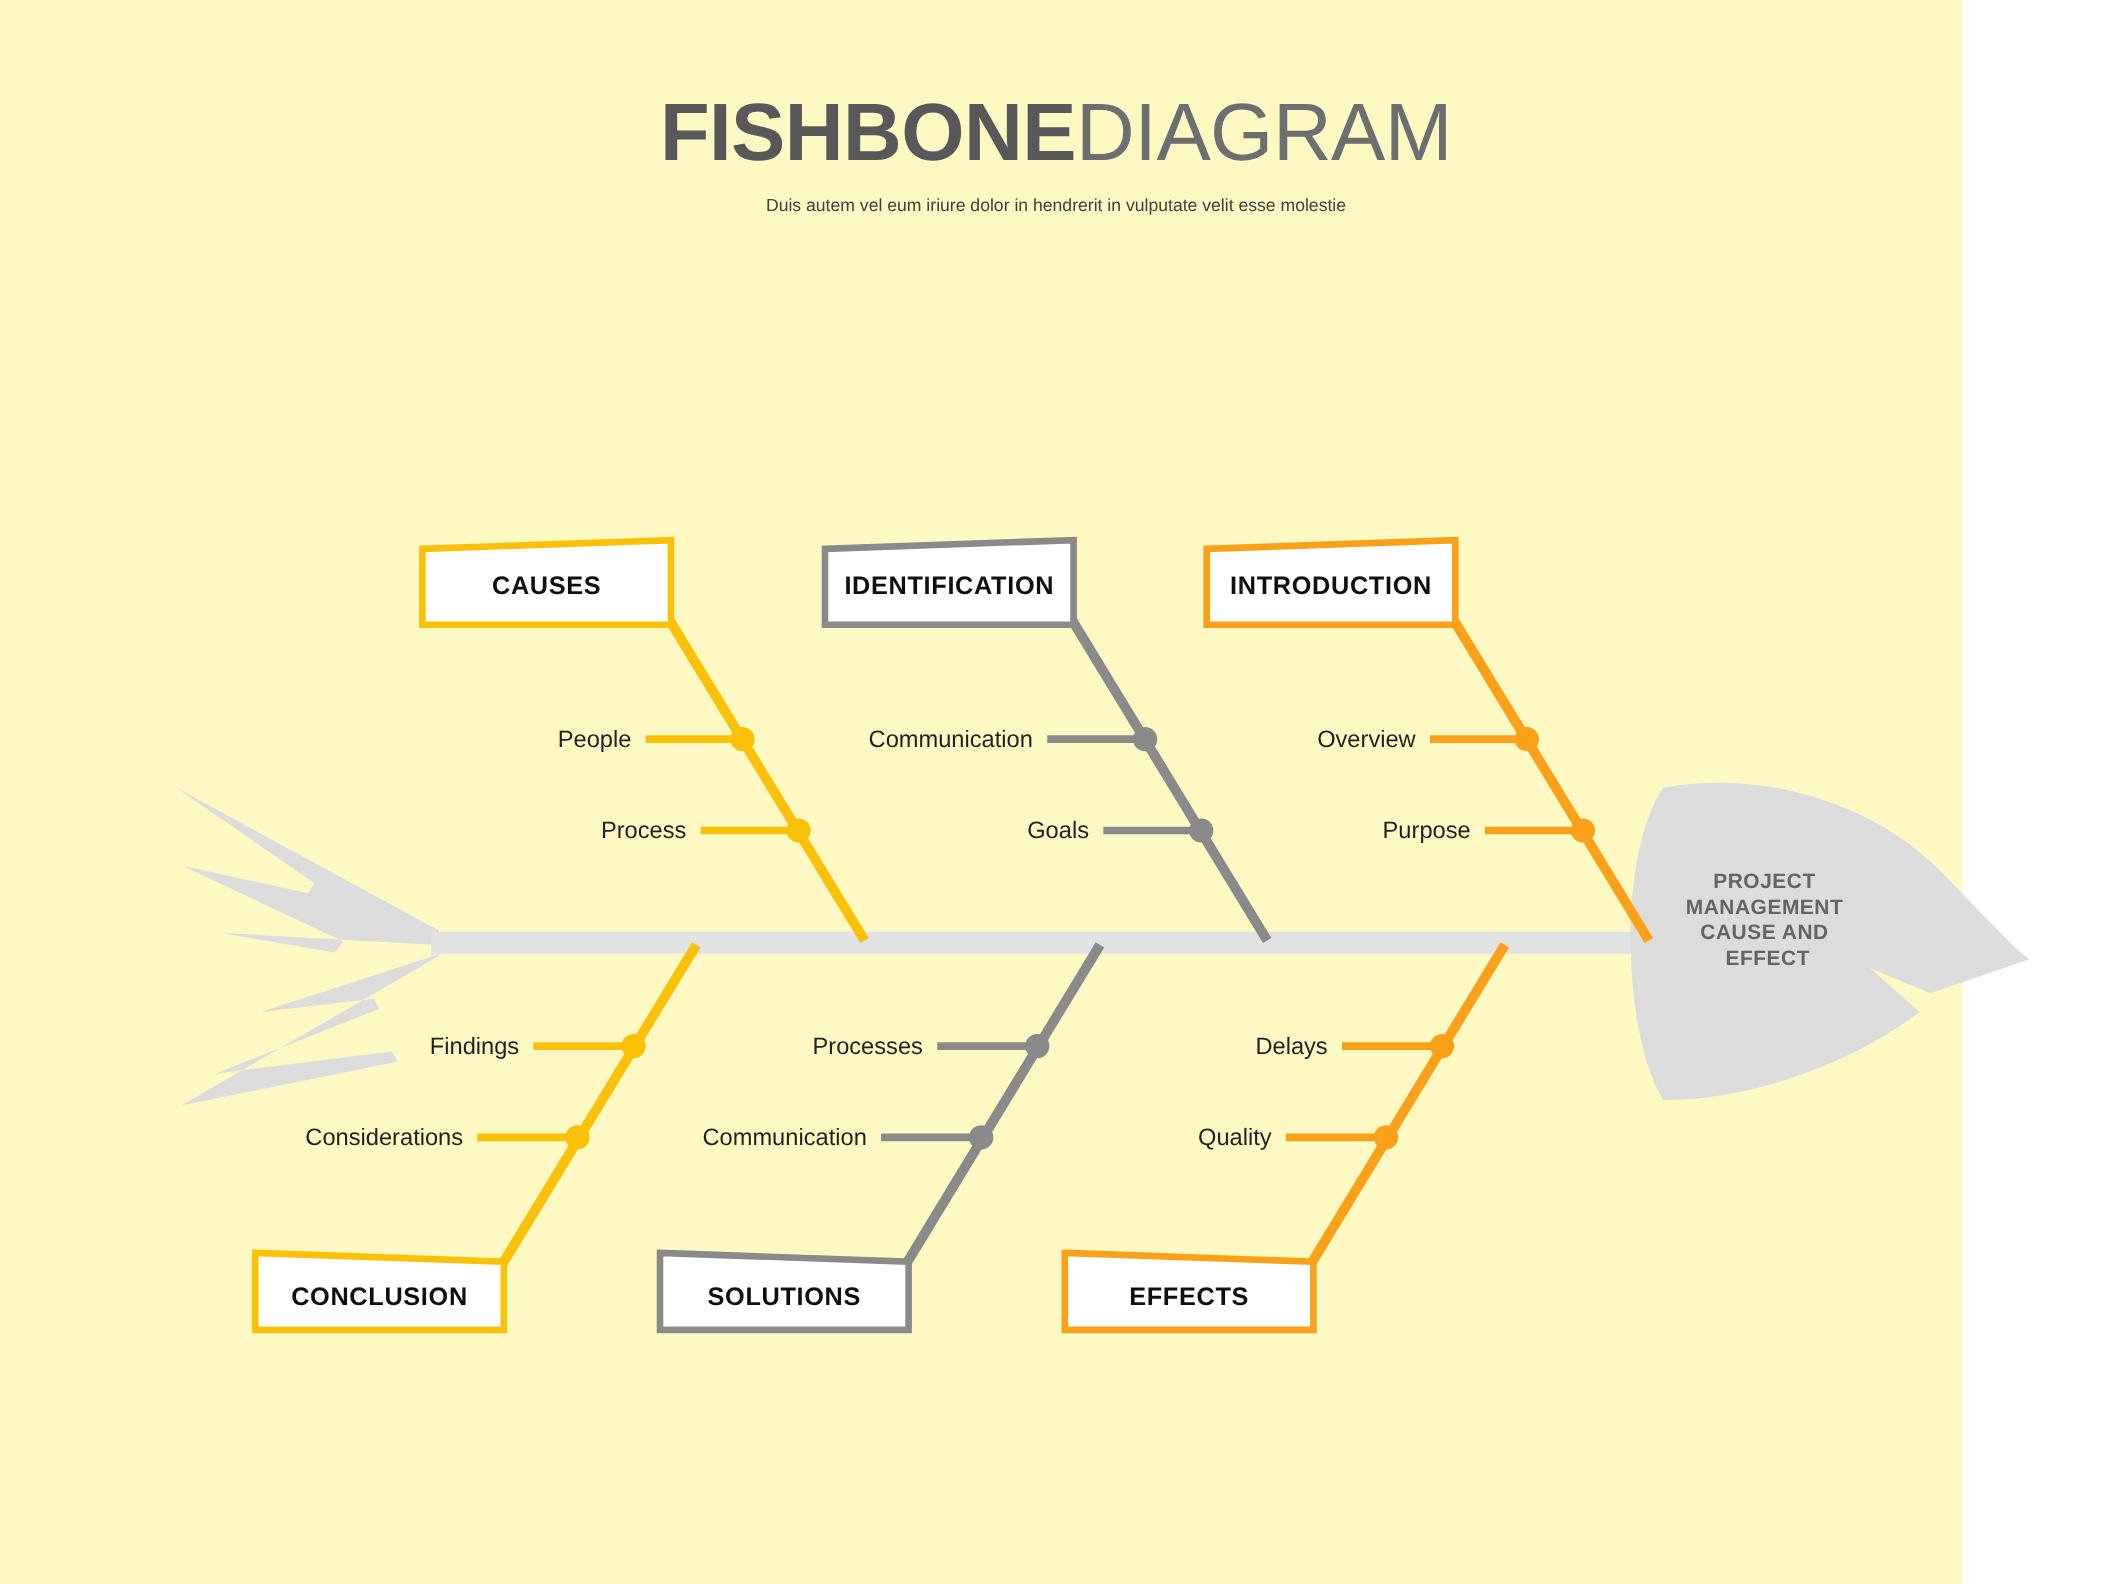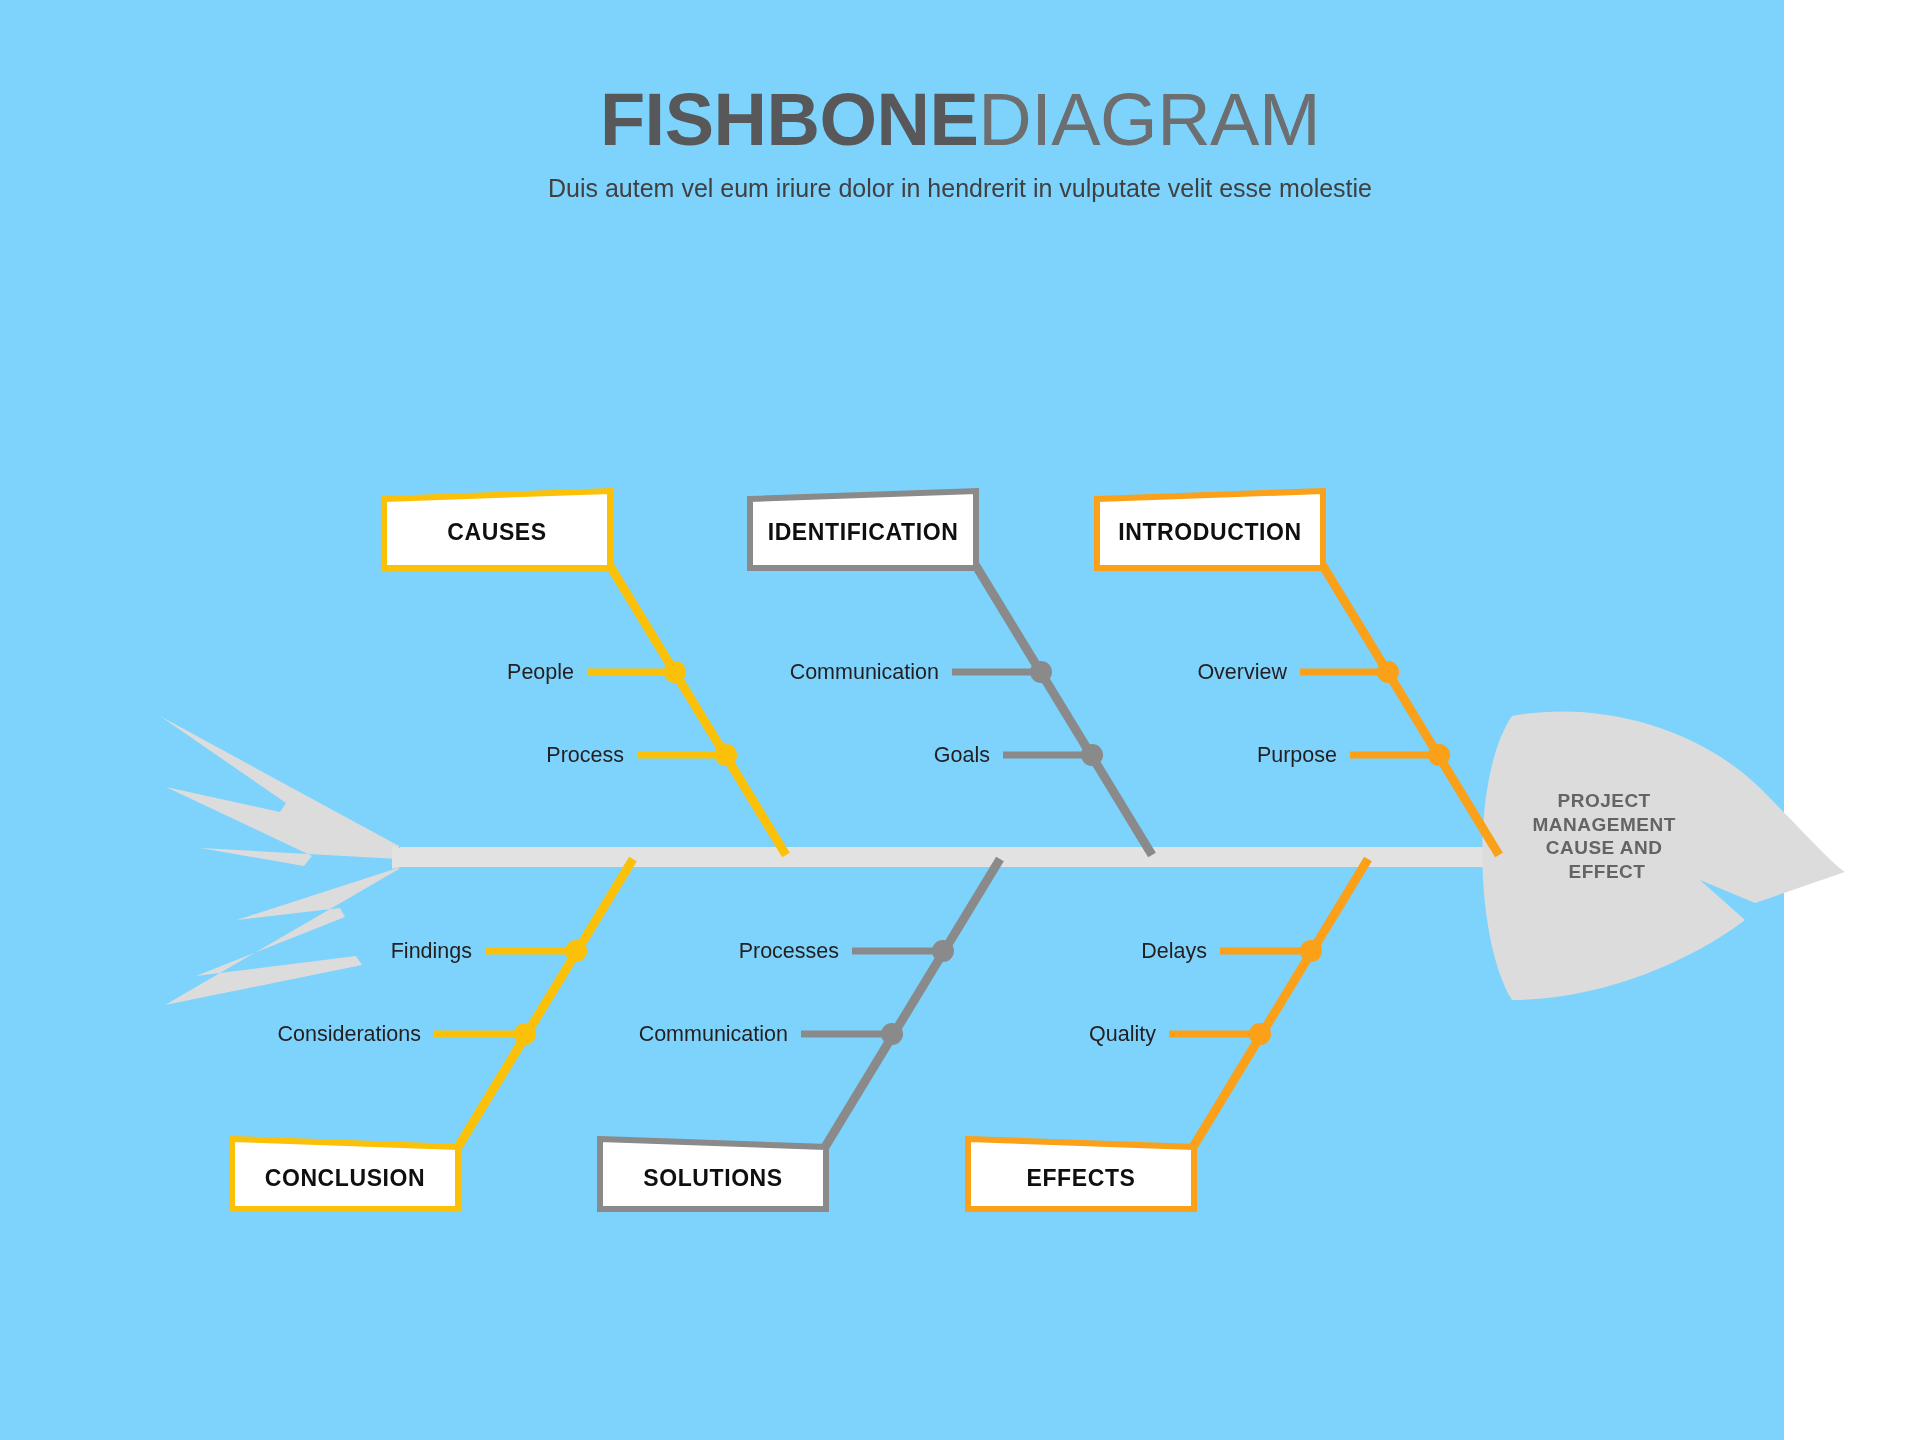--- a/index.html
+++ b/index.html
@@ -10,21 +10,21 @@
   body {
     width: 1920px;
     height: 1440px;
     overflow: hidden;
     font-family: "Liberation Sans", sans-serif;
   }
   #stage {
     position: relative;
     width: 1784px;
     height: 1440px;
-    background: #7dd3fc;
+    background: #fef9c3;
   }
 
   
   .header {
     position: absolute;
     top: 78px;
     left: 0;
     width: 1920px;
     text-align: center;
   }
@@ -38,21 +38,21 @@
   .title .strong {
     font-weight: bold;
     color: #58585a;
   }
   .title .light {
     font-weight: normal;
     color: #6d6e70;
   }
   .subtitle {
     margin-top: 8px;
-    font-size: 25px;
+    font-size: 16px;
     line-height: 36px;
     color: #404041;
     font-weight: normal;
   }
 
   
   #diagram {
     position: absolute;
     left: 0;
     top: 0;

